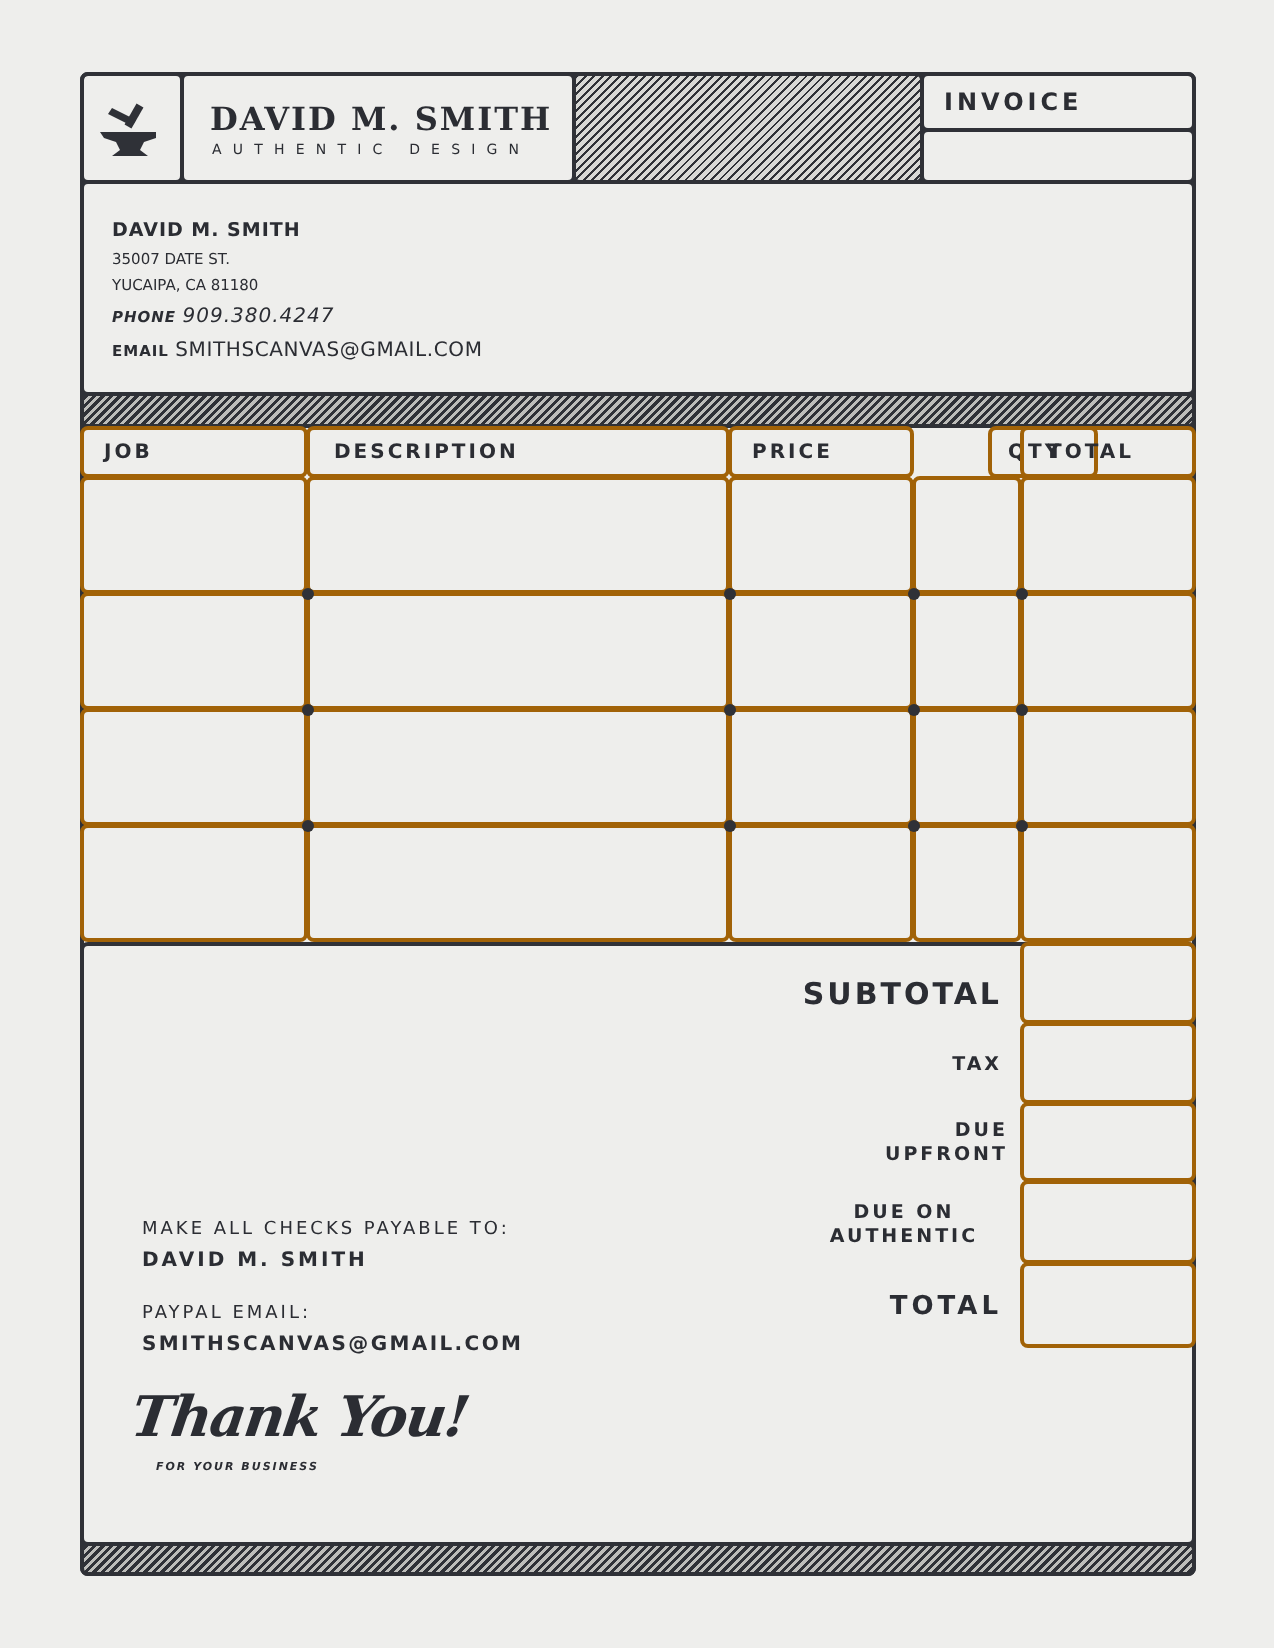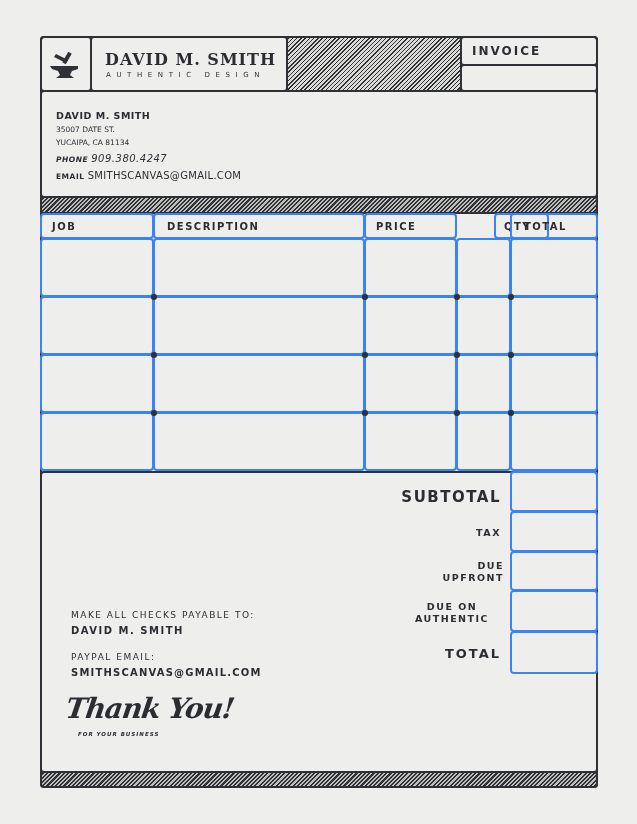--- a/index.html
+++ b/index.html
@@ -3,21 +3,21 @@
 <meta charset="utf-8">
 <style>
   html,body{margin:0;padding:0;}
   body{width:637px;height:824px;background:#eeeeec;position:relative;overflow:hidden;font-family:"DejaVu Sans",sans-serif;color:#2b2d33;}
   .abs{position:absolute;box-sizing:border-box;}
   .frame{left:40px;top:36px;width:558px;height:752px;border:2px solid #2f3137;border-radius:4px;}
   .box{border:2px solid #2f3137;border-radius:4px;}
   .hatch{background:repeating-linear-gradient(135deg,#2f3137 0 1px,#d9d9d6 1px 3px);}
   .hatch-dark{background:repeating-linear-gradient(135deg,#2f3137 0 1.5px,#bdbdba 1.5px 3px);}
   .label{font-weight:bold;letter-spacing:1.5px;font-size:10px;}
-  .cell{border:2px solid #3b82f6;border-radius:4px;}
+  .cell{border:2px solid #a16207;border-radius:4px;}
   .dot{width:6px;height:6px;border-radius:50%;background:#2f3137;}
   .serif{font-family:"DejaVu Serif",serif;}
 </style>
 </head>
 <body>
 
 <div class="abs frame"></div>
 
 <div class="abs box" style="left:40px;top:36px;width:52px;height:56px;">
   <svg width="36" height="30" viewBox="0 0 36 30" style="position:absolute;left:6px;top:12px;">
@@ -37,21 +37,21 @@
 <div class="abs box" style="left:460px;top:36px;width:138px;height:30px;">
   <div style="position:absolute;left:10px;top:6px;font-size:12px;font-weight:bold;letter-spacing:2px;">INVOICE</div>
 </div>
 <div class="abs box" style="left:460px;top:64px;width:138px;height:28px;">
   <span></span>
 </div>
 
 <div class="abs box" style="left:40px;top:90px;width:558px;height:108px;">
   <div style="position:absolute;left:14px;top:18px;font-size:9.5px;font-weight:bold;letter-spacing:0.5px;">DAVID M. SMITH</div>
   <div style="position:absolute;left:14px;top:33px;font-size:7.5px;">35007 DATE ST.</div>
-  <div style="position:absolute;left:14px;top:46px;font-size:7.5px;">YUCAIPA, CA 81134</div>
+  <div style="position:absolute;left:14px;top:46px;font-size:7.5px;">YUCAIPA, CA 81180</div>
   <div style="position:absolute;left:14px;top:61px;font-size:10px;font-style:italic;">
     <span style="font-size:7.5px;font-weight:bold;letter-spacing:0.5px;">PHONE</span>
     <span style="letter-spacing:0.5px;">909.380.4247</span>
   </div>
   <div style="position:absolute;left:14px;top:78px;font-size:10px;">
     <span style="font-size:7.5px;font-weight:bold;letter-spacing:0.5px;">EMAIL</span>
     <span style="letter-spacing:0.3px;">SMITHSCANVAS@GMAIL.COM</span>
   </div>
 </div>
 

